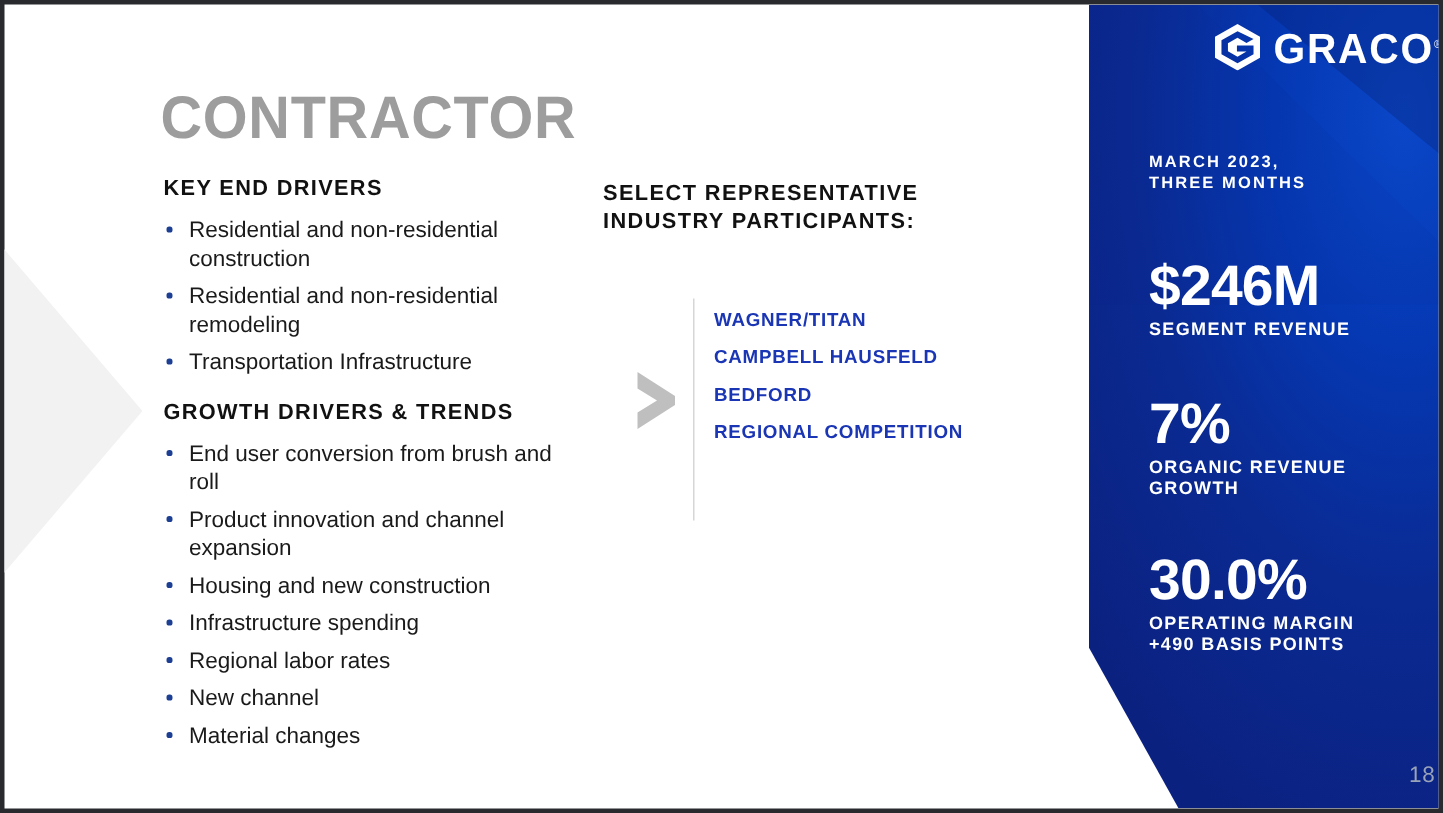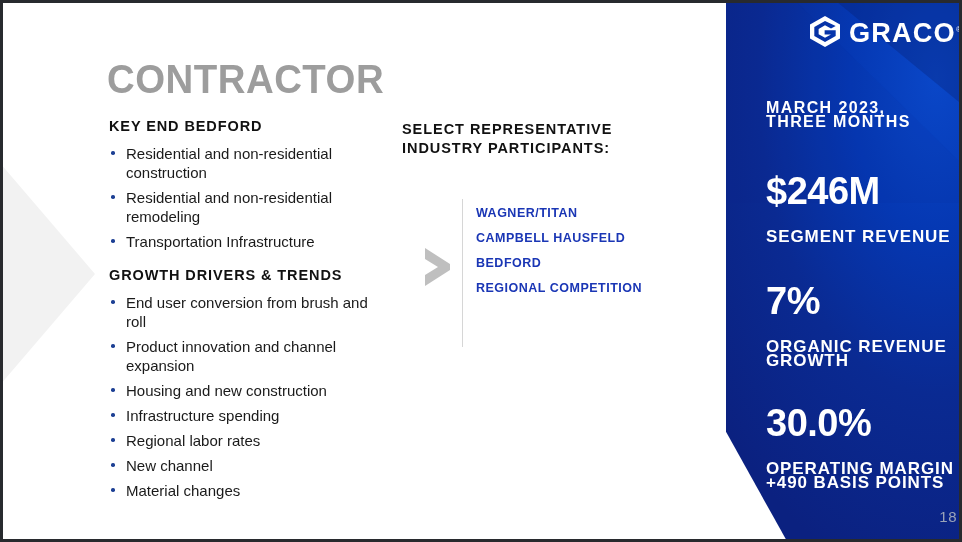--- a/index.html
+++ b/index.html
@@ -179,41 +179,41 @@
   }
 
   #panel-content{
     position:absolute;
     left:40px;
     top:98px;
     width:195px;
     color:#ffffff;
   }
   #period{
-    font-size:16px;
+    font-size:11px;
     font-weight:bold;
     letter-spacing:1.4px;
     line-height:14px;
     margin-bottom:0;
   }
   .stat-block{ margin-top:0; }
   .stat-value{
     font-size:38px;
     font-weight:bold;
     letter-spacing:-0.5px;
     line-height:40px;
     color:#ffffff;
   }
   .stat-label{
-    font-size:17px;
+    font-size:12px;
     font-weight:bold;
     letter-spacing:0.9px;
     line-height:14.5px;
     color:#ffffff;
-    margin-top:19px;
+    margin-top:1px;
   }
   #stat-0{ margin-top:42px; }
   #stat-1{ margin-top:36px; }
   #stat-2{ margin-top:34px; }
 
   #page-number{
     position:absolute;
     right:8px;
     bottom:14px;
     font-size:15px;
@@ -225,21 +225,21 @@
 <body>
 
 <div id="slide">
 
   <div id="left-chevron"></div>
 
   <div id="page-title">CONTRACTOR</div>
 
   <div id="left-col">
 
-    <div class="sec-head">KEY END BEDFORD</div>
+    <div class="sec-head">KEY END DRIVERS</div>
 
     <ul class="bullet-list" id="key-markets-list">
       <li class="bullet-item">
         <span class="dot"></span>
         <span>Residential and non-residential construction</span>
       </li>
       <li class="bullet-item">
         <span class="dot"></span>
         <span>Residential and non-residential remodeling</span>
       </li>

